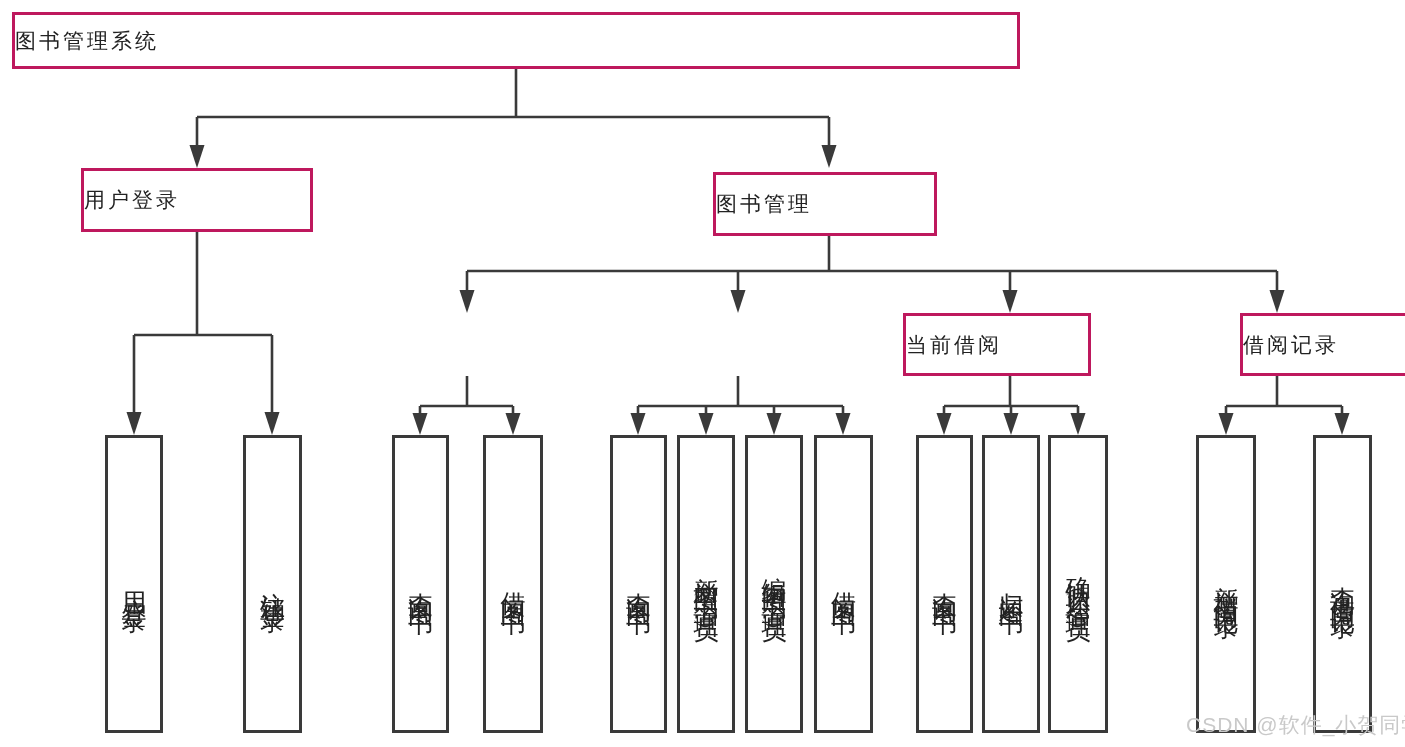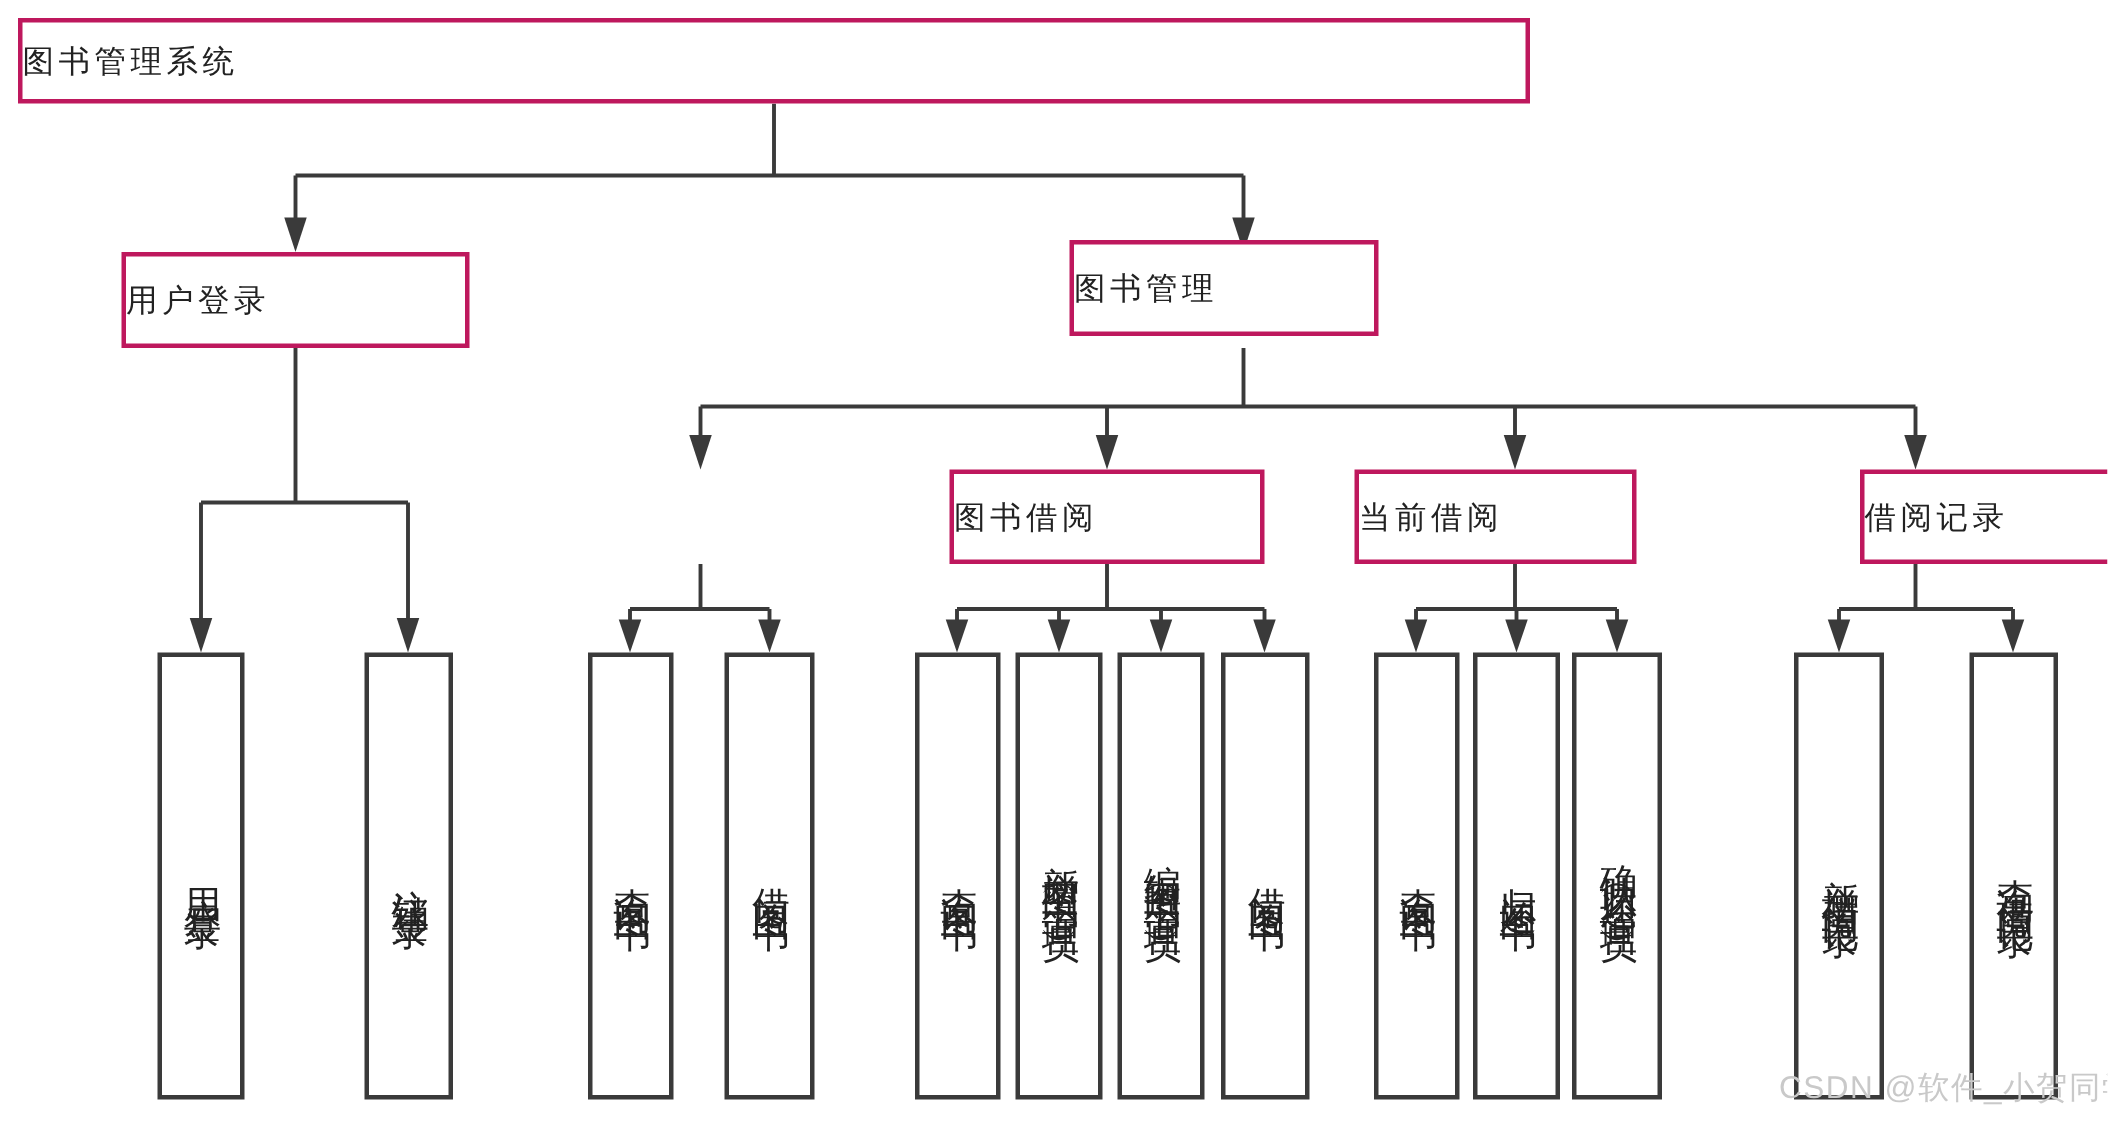--- a/index.html
+++ b/index.html
@@ -147,27 +147,24 @@
     </g>
   </svg>
 
   <div class="hbox" style="left:12px; top:12px; width:1008px; height:57px;">
     <span>图书管理系统</span>
   </div>
 
   <div class="hbox" style="left:81px; top:168px; width:232px; height:64px;">
     <span>用户登录</span>
   </div>
-  <div class="hbox" style="left:713px; top:160px; width:206px; height:64px;">
+  <div class="hbox" style="left:713px; top:172px; width:224px; height:64px;">
     <span>图书管理</span>
   </div>
 
-  <div class="hbox" style="left:633px; top:313px; width:210px; height:63px;">
-    <span>图书借阅</span>
-  </div>
   <div class="hbox" style="left:903px; top:313px; width:188px; height:63px;">
     <span>当前借阅</span>
   </div>
   <div class="hbox" style="left:1240px; top:313px; width:210px; height:63px;">
     <span>借阅记录</span>
   </div>
 
   <div class="vbox" style="left:105px; width:58px;">
     <span>用户登录</span>
   </div>

